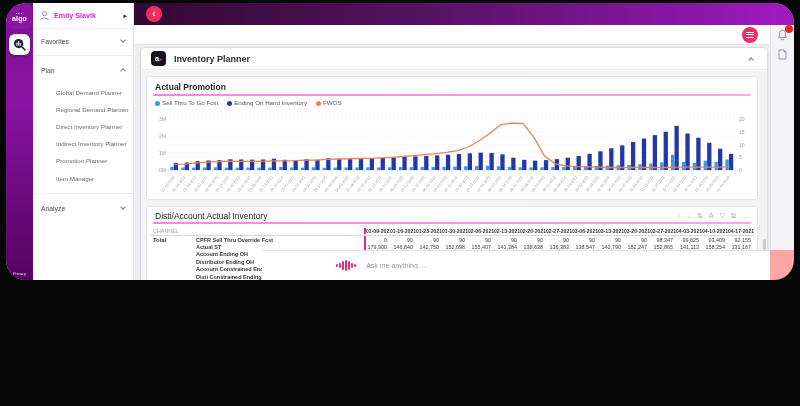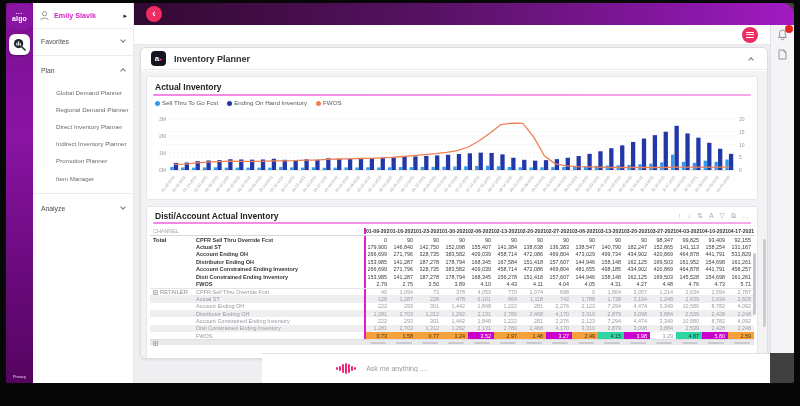--- a/index.html
+++ b/index.html
@@ -1,19 +1,19 @@
 <!DOCTYPE html>
 <html><head>
 <meta charset="utf-8">
 <style>
   html,body{margin:0;padding:0;width:800px;height:406px;background:#070708;overflow:hidden;
     font-family:"Liberation Sans",sans-serif;-webkit-font-smoothing:antialiased;}
   *{box-sizing:border-box;}
-  .app{position:absolute;left:6px;top:3px;width:788px;height:380px;border-radius:2px;
-    background:#404040;overflow:hidden;}
+  .app{position:absolute;left:6px;top:3px;width:788px;height:277px;border-radius:20px;
+    background:#fca5a5;overflow:hidden;}
 
   
   .rail{position:absolute;left:0;top:0;width:27px;height:100%;
     background:linear-gradient(180deg,#7c0f93 0%,#8a14a3 35%,#6b0a7e 70%,#54045f 100%);}
   .logo-sq{position:absolute;left:1px;top:1px;width:25px;height:25px;border-radius:5px;
     background:#8b15a3;display:flex;flex-direction:column;align-items:center;justify-content:center;}
   .logo-mark{color:#fff;font-size:4px;line-height:3px;letter-spacing:1px;}
   .logo-word{color:#fff;font-size:7px;font-weight:bold;letter-spacing:.2px;}
   .rail-btn{position:absolute;left:3px;top:31px;width:21px;height:21px;border-radius:6px;background:#fff;
     box-shadow:0 1px 2px rgba(0,0,0,.35);display:flex;align-items:center;justify-content:center;}
@@ -70,21 +70,21 @@
   .underline{height:2px;background:linear-gradient(90deg,#ef46d5,#f07ae0);opacity:.65;
     margin:1px 6px 0;border-radius:1px;}
   .legend{display:flex;gap:9px;padding:3px 8px 0;font-size:6.2px;color:#555;align-items:center;}
   .legend .dot{width:5px;height:5px;border-radius:50%;display:inline-block;margin-right:2px;vertical-align:middle;}
   #chart-svg{position:absolute;left:2px;top:37px;width:612px;height:86px;}
 
   
   .table-card{position:absolute;left:5px;right:9px;top:135px;height:160px;background:#fff;
     border:1px solid #e6e6ea;border-radius:3px;overflow:hidden;}
   .tc-head{display:flex;align-items:center;justify-content:space-between;padding:4px 8px 0;}
-  .tc-title{font-size:8.5px;font-weight:bold;color:#222;}
+  .tc-title{font-size:8.5px;font-weight:normal;color:#222;}
   .tc-icons{font-size:7px;color:#abacb6;display:flex;gap:6px;}
   .tc-icons span{cursor:default;}
   #tbl{margin:2px 3px 0;}
   .trow,.thead{display:grid;grid-template-columns:44px 170px repeat(15,1fr);align-items:center;}
   .thead{height:10px;border-bottom:1px solid #d8d8dc;}
   .trow{height:7.4px;}
   .cell{overflow:hidden;white-space:nowrap;font-size:5.4px;}
   .h-ch{color:#a5a5ad;padding-left:3px;font-size:5.4px;grid-column:1/3;}
   .h-date{font-weight:bold;color:#333;text-align:right;padding-right:3px;font-size:5.1px;}
   .g-cell{font-size:5.8px;padding-left:3px;color:#333;font-weight:bold;display:flex;align-items:flex-start;gap:2px;}
@@ -201,21 +201,21 @@
               <b>a</b>
               <s>▸</s>
             </div>
           <div class="panel-title">Inventory Planner</div>
           <span class="chev up panel-chev"></span>
         </div>
 
         <div class="panel-scroll">
 
           <div class="chart-card">
-            <div class="cc-title">Actual Inventory</div>
+            <div class="cc-title">Actual Promotion</div>
             <div class="underline"></div>
             <div class="legend" id="legend">
                 <span><span class="dot" style="background: rgb(46, 155, 240);"></span>Sell Thru To Go Fcst</span>
                 <span><span class="dot" style="background: rgb(34, 56, 168);"></span>Ending On Hand Inventory</span>
                 <span><span class="dot" style="background: rgb(239, 128, 85);"></span>FWOS</span>
               </div>
             <svg id="chart-svg" viewBox="0 0 612 86" preserveAspectRatio="none">
                 <line x1="20" x2="586" y1="39" y2="39" stroke="#e3e3e7" stroke-width="0.6" stroke-dasharray="2 2"></line>
                 <line x1="20" x2="586" y1="22" y2="22" stroke="#e3e3e7" stroke-width="0.6" stroke-dasharray="2 2"></line>
                 <line x1="20" x2="586" y1="5" y2="5" stroke="#e3e3e7" stroke-width="0.6" stroke-dasharray="2 2"></line>

